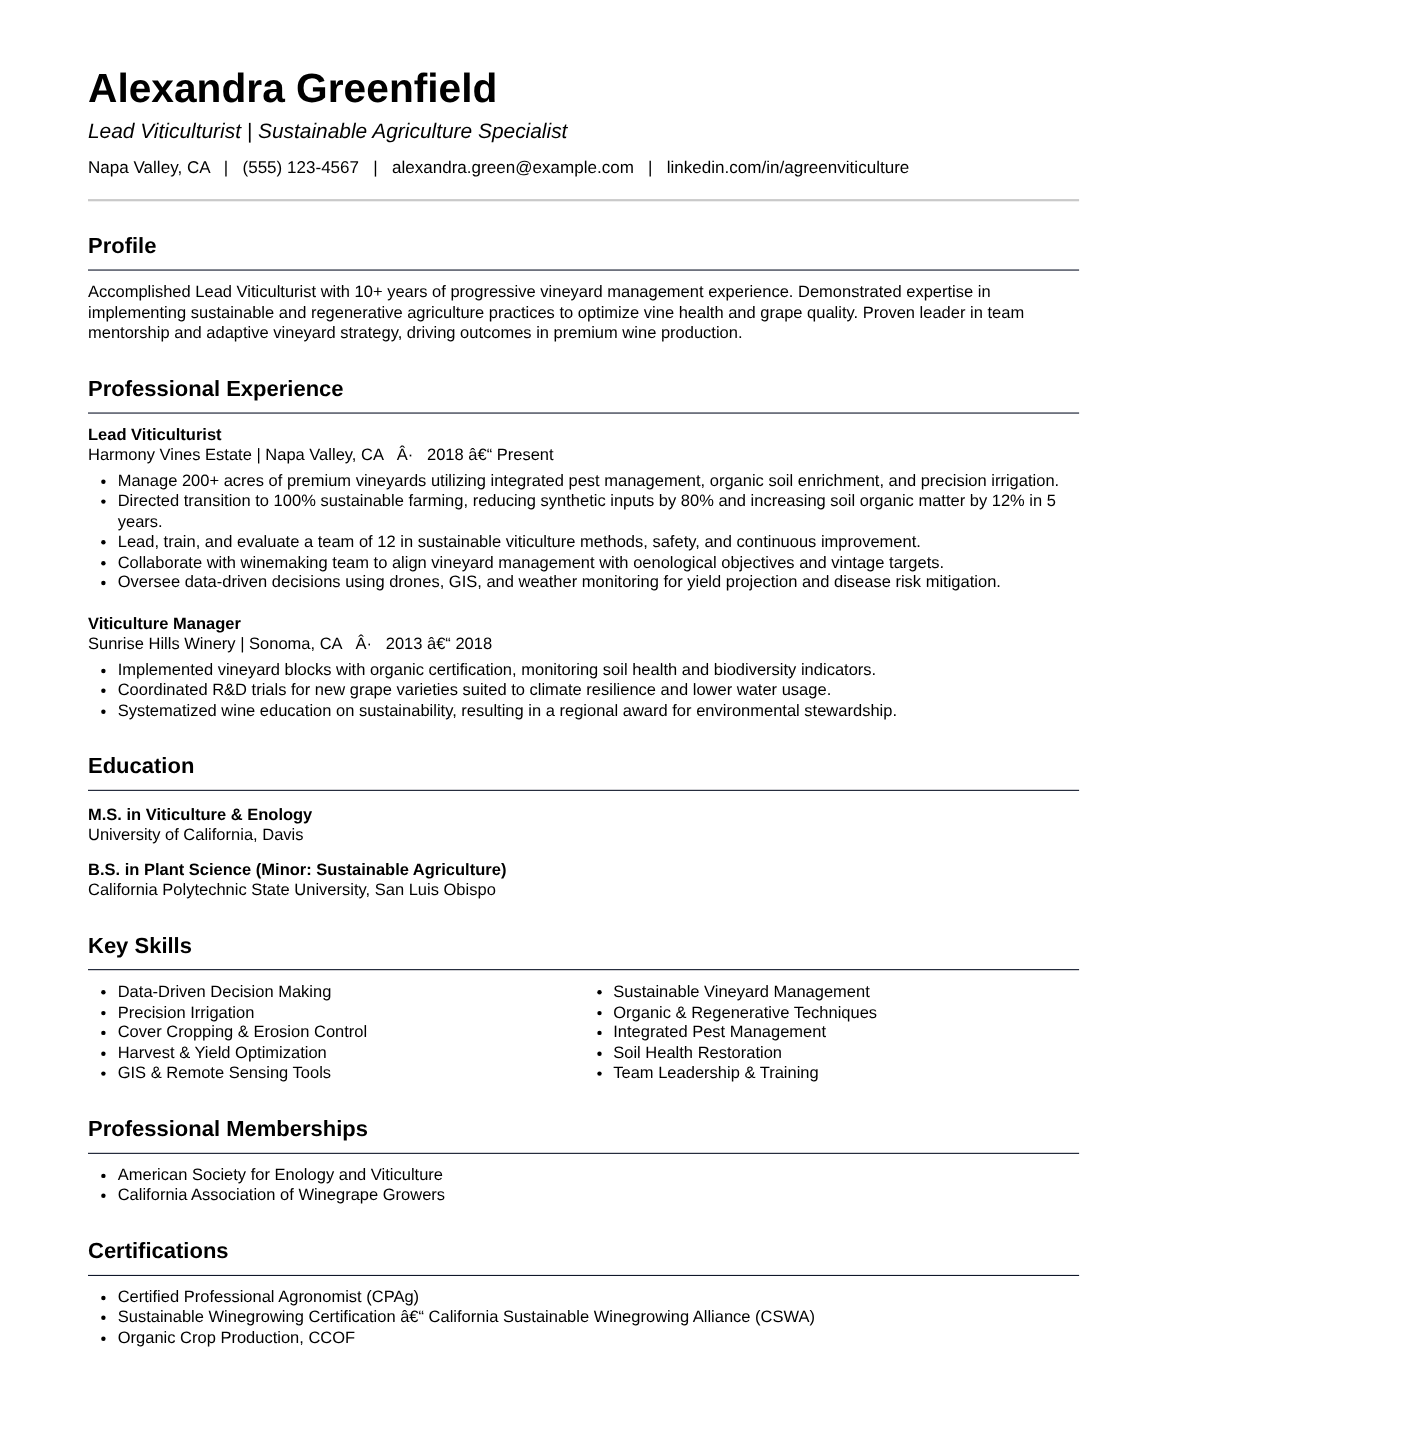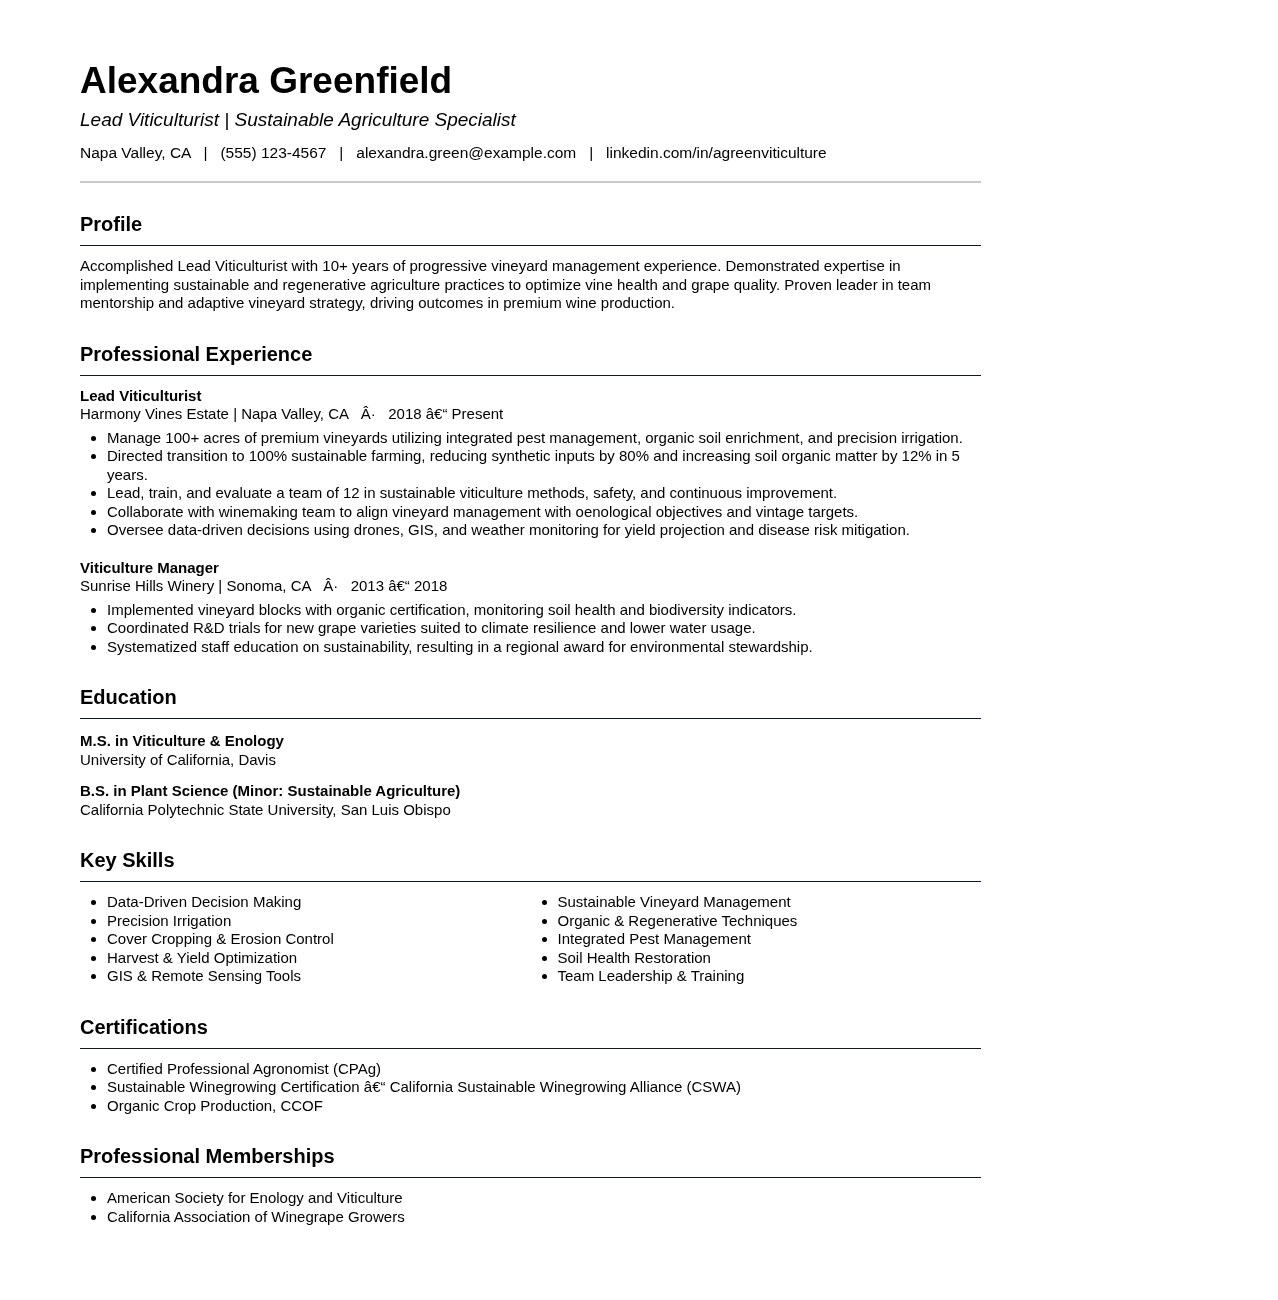--- a/index.html
+++ b/index.html
@@ -112,42 +112,42 @@
   </section>
 
   <section class="section">
     <h2 class="section-heading">Professional Experience</h2>
 
     <div class="job">
       <div class="job-title">Lead Viticulturist</div>
       <div class="job-meta">Harmony Vines Estate | Napa Valley, CA &nbsp; Â· &nbsp; 2018 â€“ Present</div>
       <ul class="bullets">
 
-          <li>Manage 100+ acres of premium vineyards utilizing integrated pest management, organic soil enrichment, and precision irrigation.</li>
+          <li>Manage 200+ acres of premium vineyards utilizing integrated pest management, organic soil enrichment, and precision irrigation.</li>
 
           <li>Directed transition to 100% sustainable farming, reducing synthetic inputs by 80% and increasing soil organic matter by 12% in 5 years.</li>
 
           <li>Lead, train, and evaluate a team of 12 in sustainable viticulture methods, safety, and continuous improvement.</li>
 
           <li>Collaborate with winemaking team to align vineyard management with oenological objectives and vintage targets.</li>
 
           <li>Oversee data-driven decisions using drones, GIS, and weather monitoring for yield projection and disease risk mitigation.</li>
         </ul>
     </div>
 
     <div class="job">
       <div class="job-title">Viticulture Manager</div>
       <div class="job-meta">Sunrise Hills Winery | Sonoma, CA &nbsp; Â· &nbsp; 2013 â€“ 2018</div>
       <ul class="bullets">
 
           <li>Implemented vineyard blocks with organic certification, monitoring soil health and biodiversity indicators.</li>
 
           <li>Coordinated R&amp;D trials for new grape varieties suited to climate resilience and lower water usage.</li>
 
-          <li>Systematized staff education on sustainability, resulting in a regional award for environmental stewardship.</li>
+          <li>Systematized wine education on sustainability, resulting in a regional award for environmental stewardship.</li>
         </ul>
     </div>
   </section>
 
   <section class="section">
     <h2 class="section-heading">Education</h2>
 
     <div class="degree">
       <div class="degree-name">M.S. in Viticulture &amp; Enology</div>
       <div class="degree-school">University of California, Davis</div>
@@ -183,34 +183,34 @@
           <li>Integrated Pest Management</li>
 
           <li>Soil Health Restoration</li>
 
           <li>Team Leadership &amp; Training</li>
         </ul>
     </div>
   </section>
 
   <section class="section">
+    <h2 class="section-heading">Professional Memberships</h2>
+    <ul class="bullets" style="margin-top:11px;">
+
+        <li>American Society for Enology and Viticulture</li>
+
+        <li>California Association of Winegrape Growers</li>
+      </ul>
+  </section>
+
+  <section class="section">
     <h2 class="section-heading">Certifications</h2>
     <ul class="bullets" style="margin-top:11px;">
 
         <li>Certified Professional Agronomist (CPAg)</li>
 
         <li>Sustainable Winegrowing Certification â€“ California Sustainable Winegrowing Alliance (CSWA)</li>
 
         <li>Organic Crop Production, CCOF</li>
       </ul>
   </section>
 
-  <section class="section">
-    <h2 class="section-heading">Professional Memberships</h2>
-    <ul class="bullets" style="margin-top:11px;">
-
-        <li>American Society for Enology and Viticulture</li>
-
-        <li>California Association of Winegrape Growers</li>
-      </ul>
-  </section>
-
 </div>
 
 </body></html>

